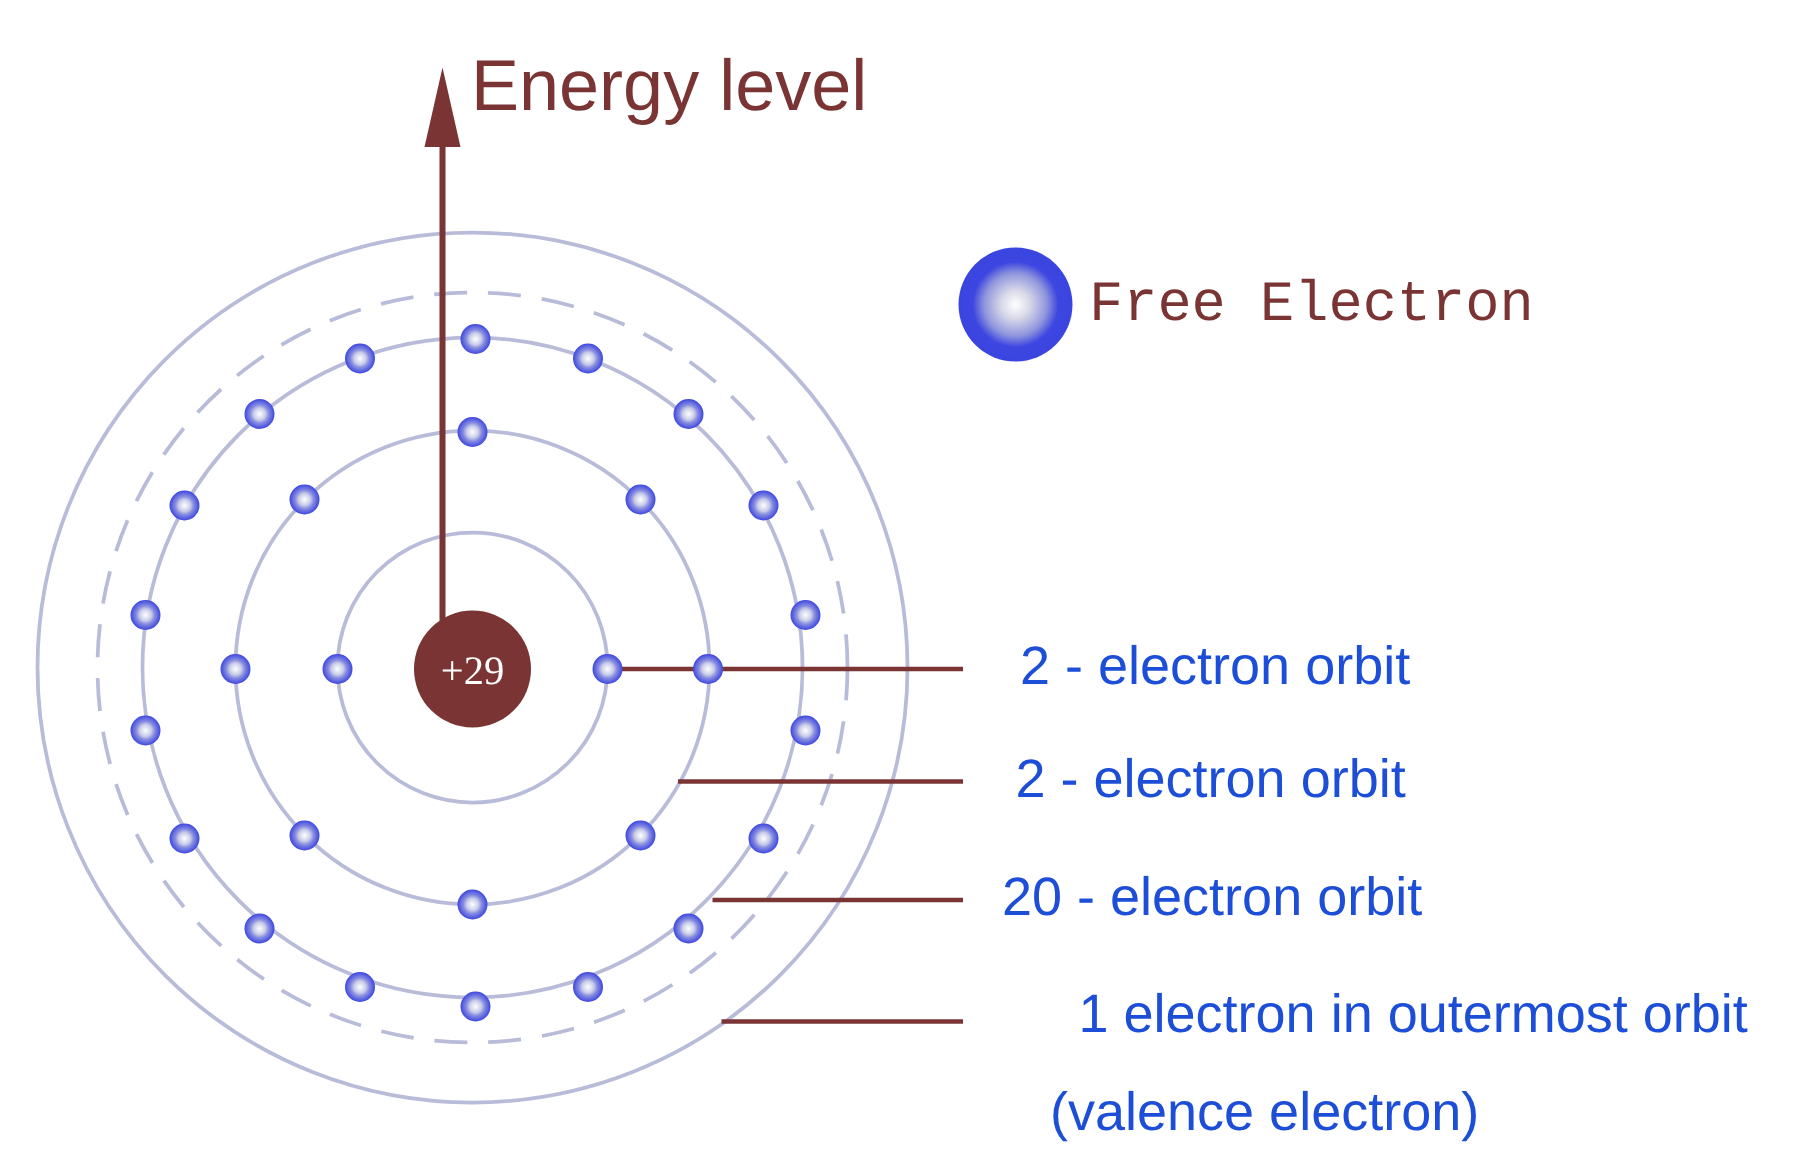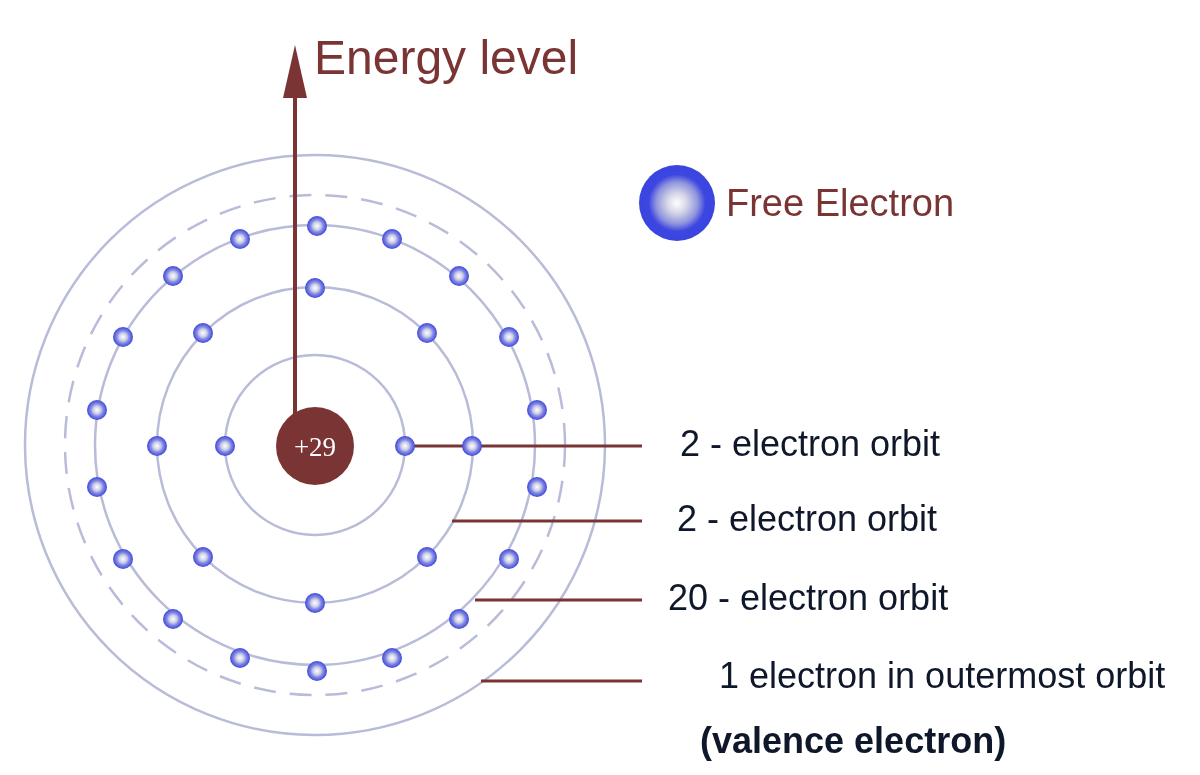--- a/index.html
+++ b/index.html
@@ -1,28 +1,28 @@
 <!DOCTYPE html>
 <html><head>
 <meta charset="utf-8">
 <style>
   html, body { margin:0; padding:0; background:#ffffff; }
   body { width:1200px; height:775px; position:relative; overflow:hidden; font-family:"Liberation Sans", sans-serif; }
   #diagram { position:absolute; left:0; top:0; }
   .lbl { position:absolute; font-family:"Liberation Sans", sans-serif; white-space:nowrap; }
   .brown { color:#7a3434; }
-  .blue { color:#0f172a;text-align:right; }
+  .blue { color:#1d4ed8;text-align:right; }
   #energy-label { left:314px; top:30px; font-size:48px; }
-  #free-label { left:726px; top:182px; font-size:38px; }
+  #free-label { left:726px; top:182px; font-size:38px;font-family:Liberation Mono, monospace; }
   .orbit-lbl { font-size:36px; }
   #lbl-2 { left:680px; top:423px; }
   #lbl-8 { left:677px; top:498px; }
   #lbl-18 { left:668px; top:577px; }
   #lbl-1 { left:672px; top:655px;margin-left:47px; }
-  #lbl-1b { left:700px; top:720px;font-weight:bold; }
+  #lbl-1b { left:700px; top:720px; }
 </style>
 </head>
 <body>
 
 <svg id="diagram" width="1200" height="775" viewBox="0 0 1200 775">
   <defs>
     <radialGradient id="electronGrad" cx="50%" cy="50%" r="50%">
       <stop offset="0%" stop-color="#ffffff"></stop>
       <stop offset="40%" stop-color="#c8cbe8"></stop>
       <stop offset="60%" stop-color="#8a90e0"></stop>

